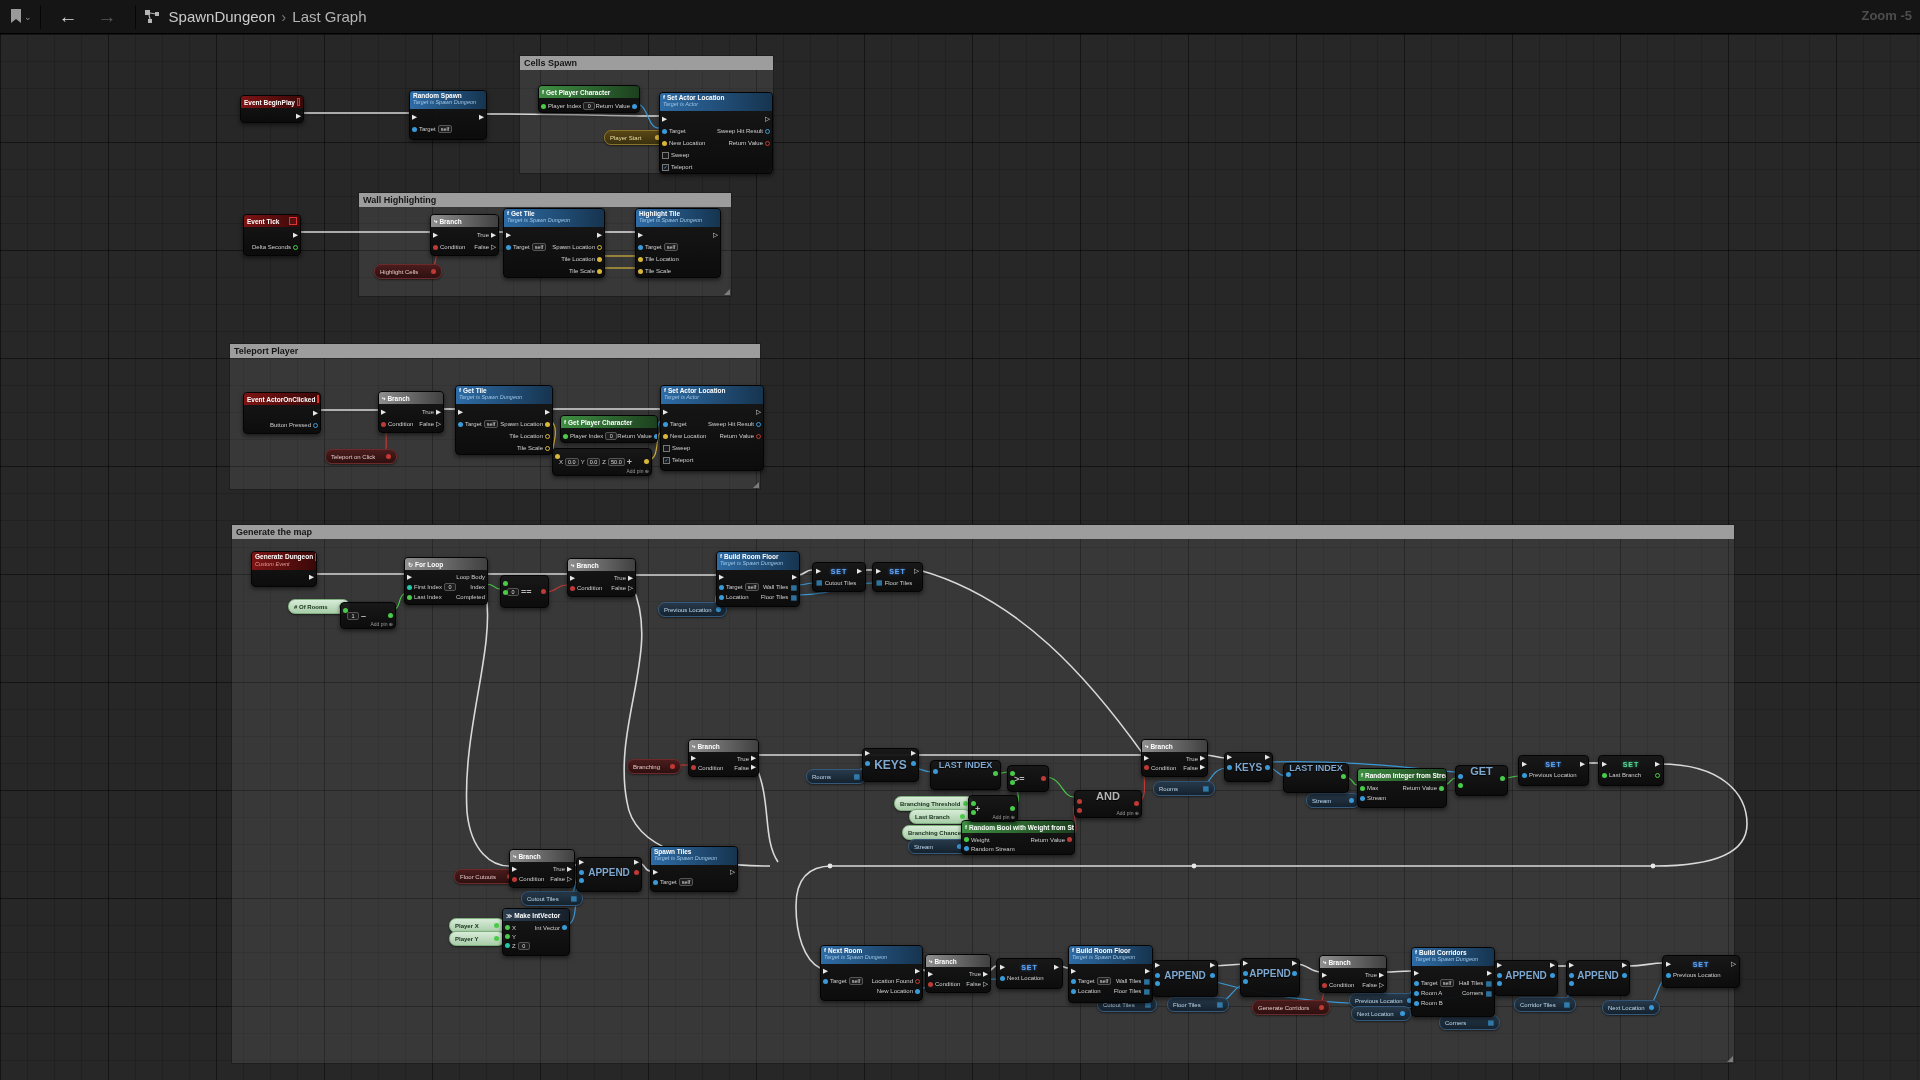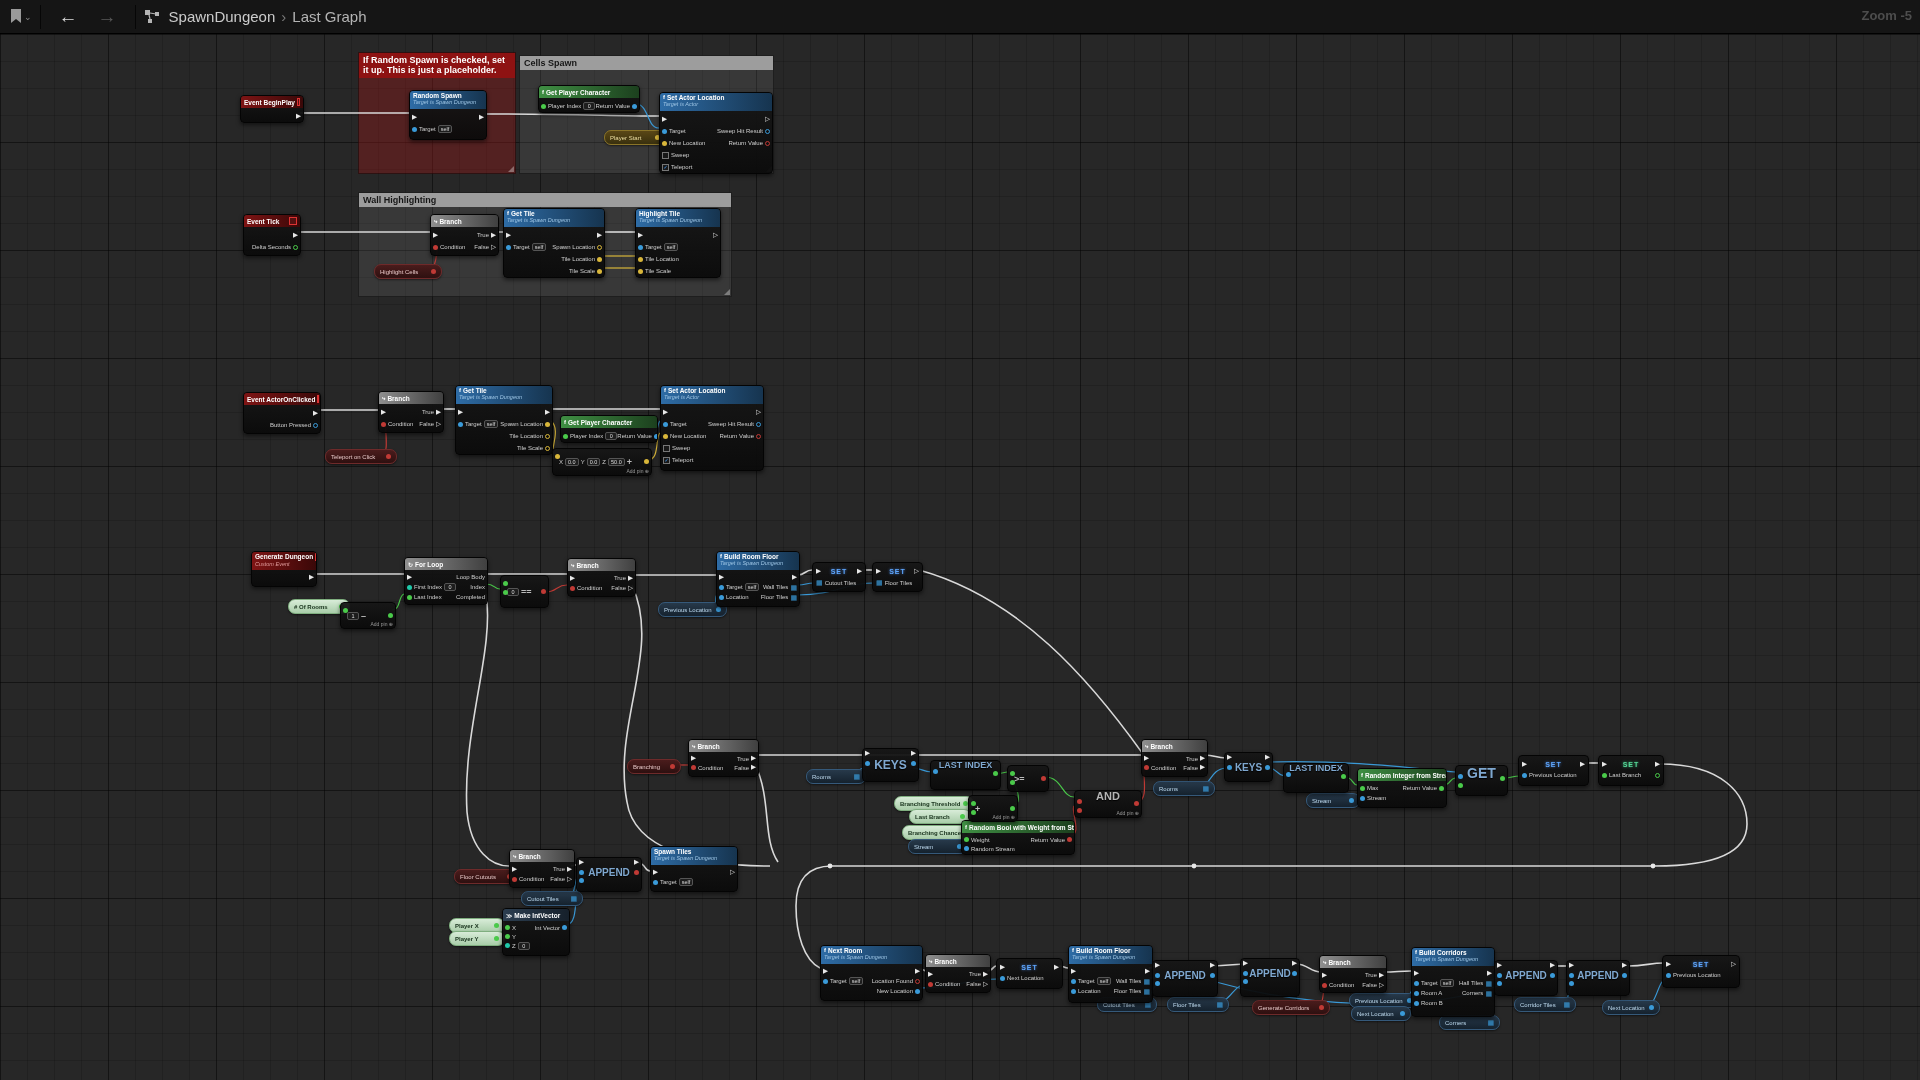--- a/index.html
+++ b/index.html
@@ -185,30 +185,34 @@
         <path d="M1493,936 C1496,936 1495,932 1498,932" fill="none" stroke="#d9d9d9" stroke-width="1.6"></path>
         <path d="M1490,946 C1494,946 1494,944 1498,944" fill="none" stroke="#3a9ad8" stroke-width="1.2"></path>
         <path d="M1561,969 C1570,969 1568,954 1572,952" fill="none" stroke="#3a9ad8" stroke-width="1.2"></path>
         <path d="M1556,932 L1570,932" fill="none" stroke="#d9d9d9" stroke-width="1.6"></path>
         <path d="M1628,932 C1645,932 1650,929 1664,929" fill="none" stroke="#d9d9d9" stroke-width="1.6"></path>
         <path d="M1645,972 C1658,972 1656,947 1668,943" fill="none" stroke="#3a9ad8" stroke-width="1.2"></path>
         <circle cx="830" cy="832" r="2.4" fill="#e8e8e8"></circle>
         <circle cx="1194" cy="832" r="2.4" fill="#e8e8e8"></circle>
         <circle cx="1653" cy="832" r="2.4" fill="#e8e8e8"></circle>
       </svg>
-  <div class="comment red" style="left: 358px; top: 18px; width: 156px; height: 120px;">
-        <div class="chdr">If Random Spawn is checked, set it up. This is just a placeholder.</div>
-        <div class="rsz"></div>
-      </div>
       <div class="comment gray" style="left: 519px; top: 21px; width: 253px; height: 117px;">
         <div class="chdr">Cells Spawn</div>
         <div class="rsz"></div>
       </div>
       <div class="comment gray" style="left: 358px; top: 158px; width: 372px; height: 103px;">
         <div class="chdr">Wall Highlighting</div>
+        <div class="rsz"></div>
+      </div>
+      <div class="comment gray" style="left: 229px; top: 309px; width: 530px; height: 145px;">
+        <div class="chdr">Teleport Player</div>
+        <div class="rsz"></div>
+      </div>
+      <div class="comment gray" style="left: 231px; top: 490px; width: 1502px; height: 538px;">
+        <div class="chdr">Generate the map</div>
         <div class="rsz"></div>
       </div>
       <div class="cap gold" style="left: 604px; top: 96px; width: 50px; height: 13px;">
         <span>Player Start</span>
         <span class="dot" style="background: rgb(216, 182, 58); border-color: rgb(216, 182, 58); margin-left: auto;"></span>
       </div>
       <div class="cap red" style="left: 374px; top: 230px; width: 56px; height: 13px;">
         <span>Highlight Cells</span>
         <span class="dot" style="background: rgb(192, 58, 53); border-color: rgb(192, 58, 53); margin-left: auto;"></span>
       </div>
@@ -1239,21 +1243,21 @@
         <div class="bigtxt" style="font-size: 10px;">KEYS</div>
         <span class="dot" style="background: rgb(58, 154, 216); border-color: rgb(58, 154, 216); position: absolute; left: 2px; top: 12px;"></span>
         <span class="dot" style="background: rgb(58, 154, 216); border-color: rgb(58, 154, 216); position: absolute; right: 2px; top: 12px;"></span>
       </div>
       <div class="node" style="overflow: visible; left: 1283px; top: 729px; width: 64px; height: 28px;">
         <div class="bigtxt" style="font-size: 9px;">LAST INDEX</div>
         <span class="dot" style="background: rgb(58, 154, 216); border-color: rgb(58, 154, 216); position: absolute; left: 2px; top: 8px;"></span>
         <span class="dot" style="background: rgb(74, 202, 74); border-color: rgb(74, 202, 74); position: absolute; right: 2px; top: 10px;"></span>
       </div>
       <div class="node" style="overflow: visible; left: 1455px; top: 731px; width: 51px; height: 29px;">
-        <div class="bigtxt" style="font-size: 14px;">GET</div>
+        <div class="bigtxt" style="font-size: 11px;">GET</div>
         <span class="dot" style="background: rgb(58, 154, 216); border-color: rgb(58, 154, 216); position: absolute; left: 2px; top: 8px;"></span>
         <span class="dot" style="background: rgb(74, 202, 74); border-color: rgb(74, 202, 74); position: absolute; left: 2px; top: 17px;"></span>
         <span class="dot" style="background: rgb(74, 202, 74); border-color: rgb(74, 202, 74); position: absolute; right: 2px; top: 10px;"></span>
       </div>
       <div class="node" style="overflow: visible; left: 576px; top: 823px; width: 64px; height: 33px;">
         <div style="display: flex; justify-content: space-between; padding: 1px 2px; height: 8px;">
           <span class="exe">▶</span>
           <span class="exe">▶</span>
         </div>
         <div class="bigtxt" style="font-size: 10px;">APPEND</div>

